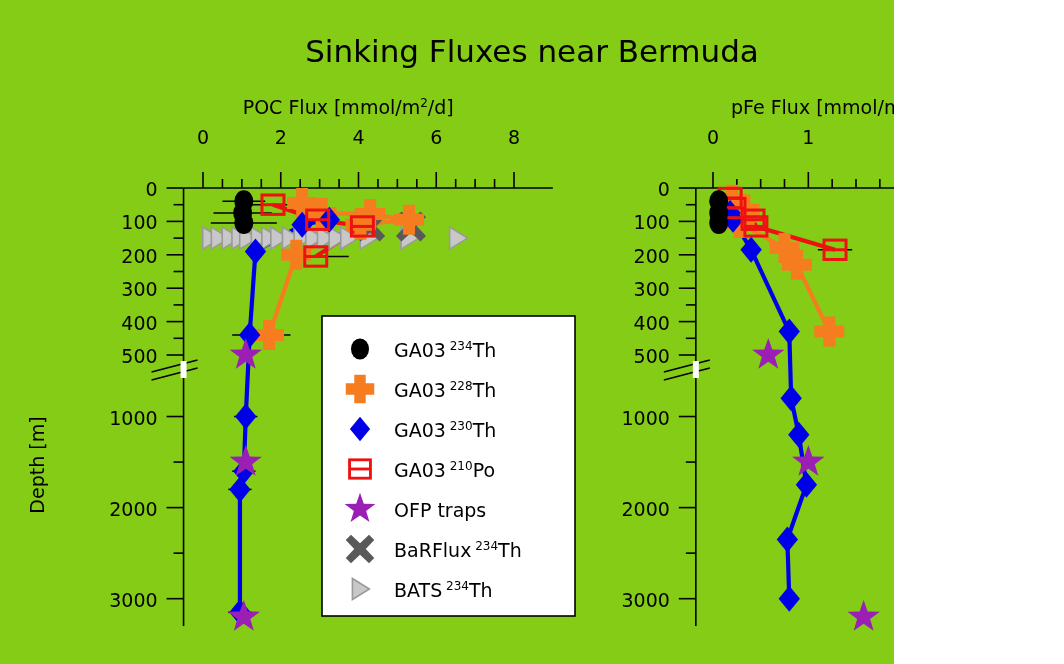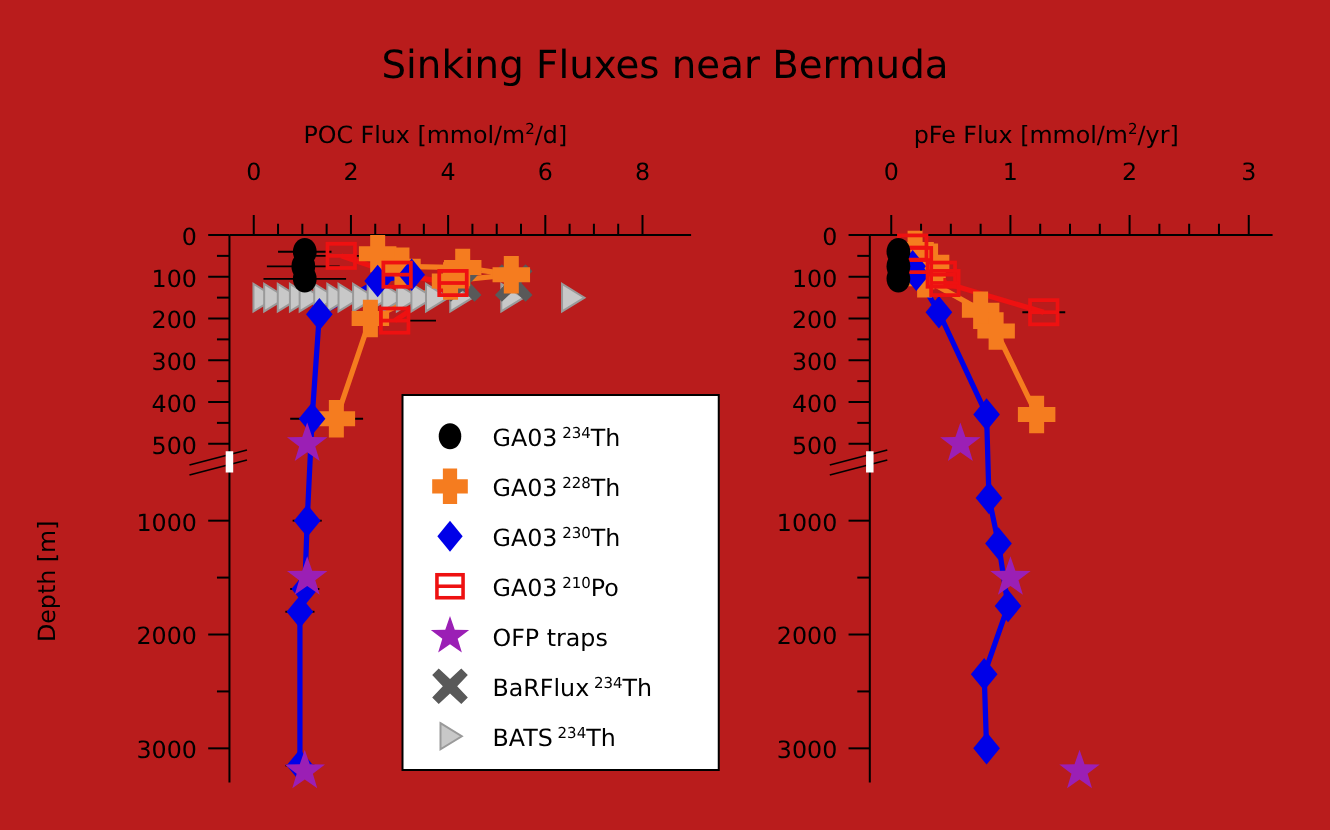--- a/index.html
+++ b/index.html
@@ -2,23 +2,23 @@
 <html><head>
 <meta charset="utf-8">
 <style>
   html, body {
     margin: 0;
     padding: 0;
     background: #ffffff;
   }
   #figure {
     position: relative;
-    width: 1064px;
+    width: 894px;
     height: 664px;
-    background: #b91c1c;
+    background: #84cc16;
     font-family: "DejaVu Sans", sans-serif;
     overflow: hidden;
   }
   svg { display: block; }
   text { font-family: "DejaVu Sans", sans-serif; fill: #000000; }
   .title-text { font-size: 31px; }
   .axis-title { font-size: 19px; }
   .tick-label { font-size: 19px; }
   .ylabel-text { font-size: 19px; }
   .legend-text { font-size: 19px; }

